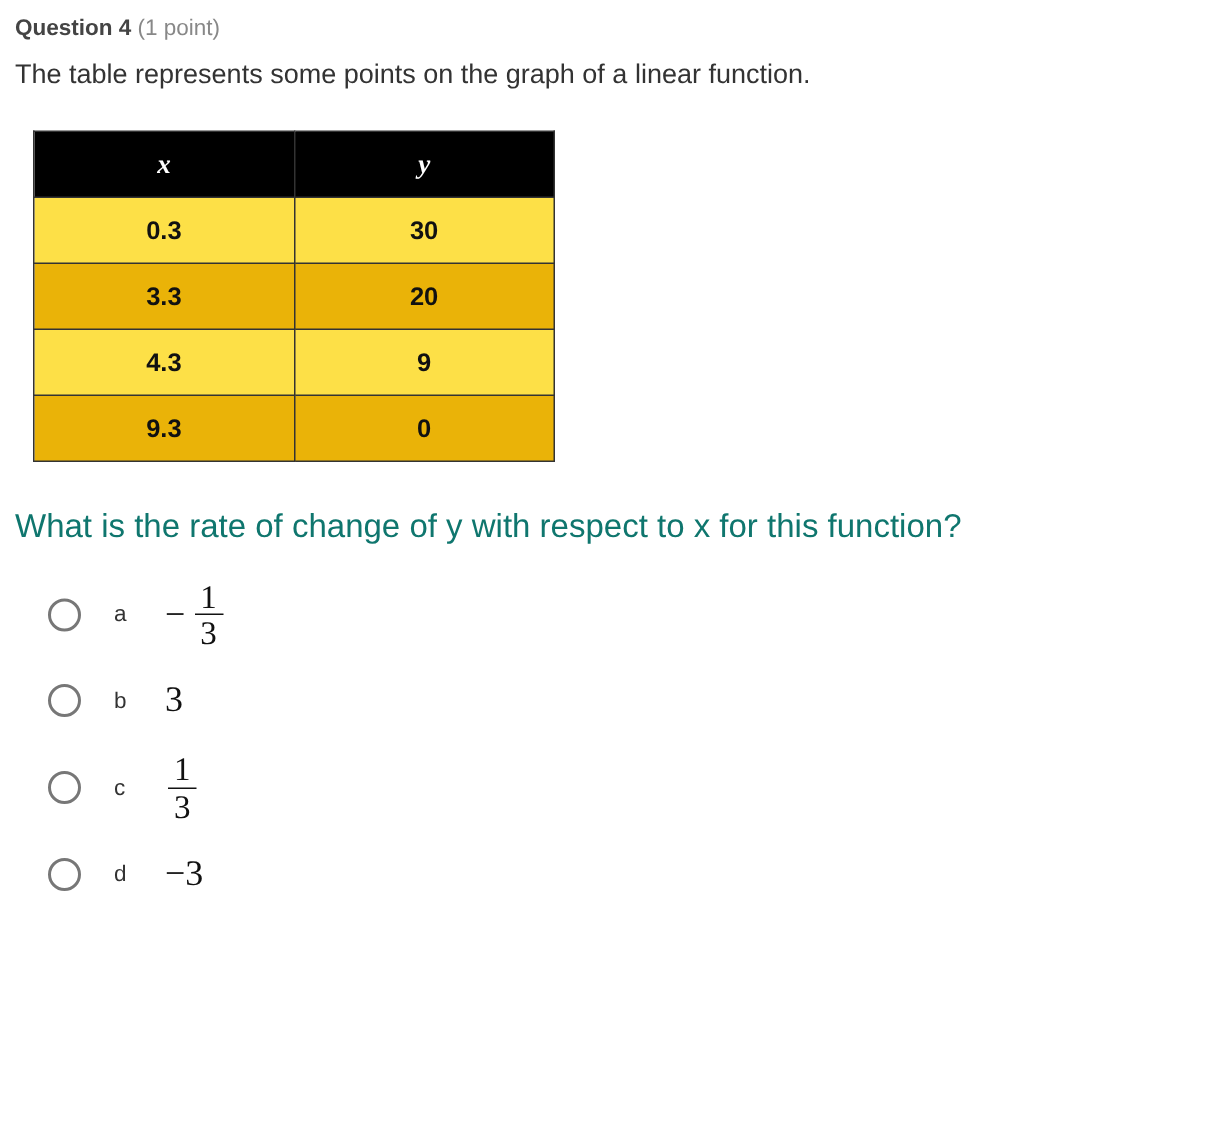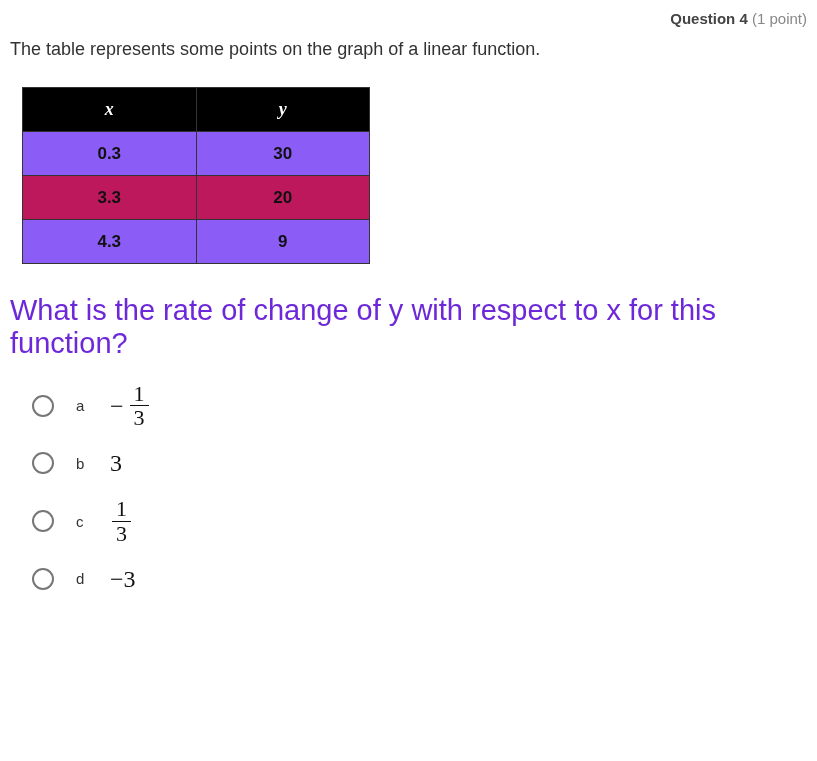--- a/index.html
+++ b/index.html
@@ -8,21 +8,20 @@
     padding: 8px 10px;
     font-family: Arial, Helvetica, sans-serif;
     color: #333;
     width: 817px;
     background: #fff;
   }
   .q-header {
     font-size: 15px;
     color: #555;
     margin: 2px 0 10px 0;
-    text-align: right;
   }
   .q-header .bold { font-weight: 700; color: #444; }
   .q-header .pts { color: #888; font-weight: 400; }
   .prompt {
     font-size: 18px;
     color: #333;
     margin: 6px 0 26px 0;
     line-height: 1.35;
   }
   table.data {
@@ -42,26 +41,26 @@
     background: #000;
     color: #fff;
     font-style: italic;
     font-family: "Times New Roman", Times, serif;
     font-weight: 700;
     font-size: 18px;
   }
   table.data td {
     font-weight: 700;
     color: #111;
-    background: #be185d;
+    background: #eab308;
   }
-  table.data tr.shade td { background: #8b5cf6; }
+  table.data tr.shade td { background: #fde047; }
   .q2 {
-    font-size: 29px;
-    color: #6d28d9;
+    font-size: 22px;
+    color: #0f766e;
     margin: 8px 0 22px 0;
   }
   .options { padding-left: 22px; }
   .opt {
     display: flex;
     align-items: center;
     margin: 8px 0 22px 0;
   }
   .radio {
     width: 22px; height: 22px;
@@ -118,20 +117,24 @@
     <td>30</td>
   </tr>
   <tr>
     <td>3.3</td>
     <td>20</td>
   </tr>
   <tr class="shade">
     <td>4.3</td>
     <td>9</td>
   </tr>
+  <tr>
+    <td>9.3</td>
+    <td>0</td>
+  </tr>
 </tbody>
   </table>
 
 <div class="q2">What is the rate of change of y with respect to x for this function?</div>
 
 <div class="options">
 
   <div class="opt">
     <span class="radio"></span>
     <span class="opt-letter">a</span>

